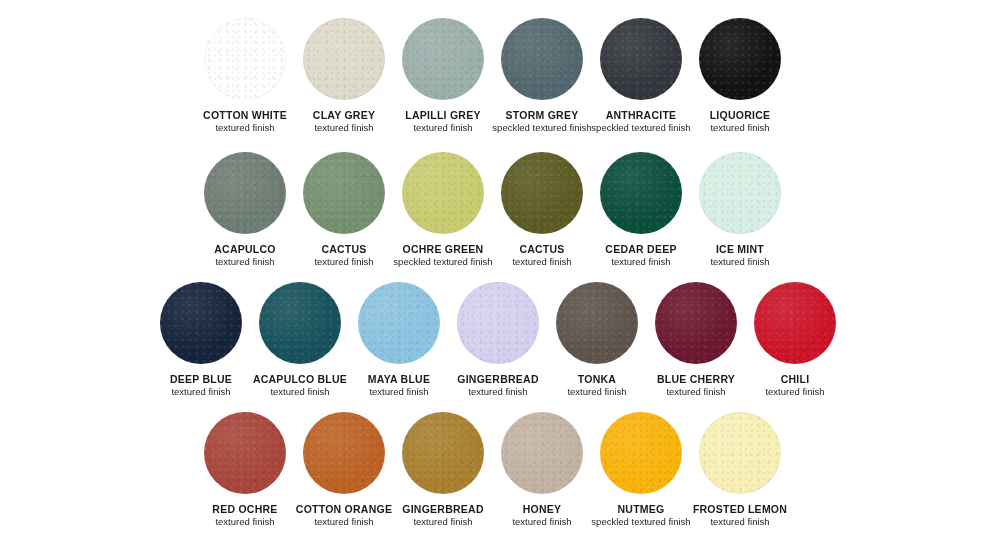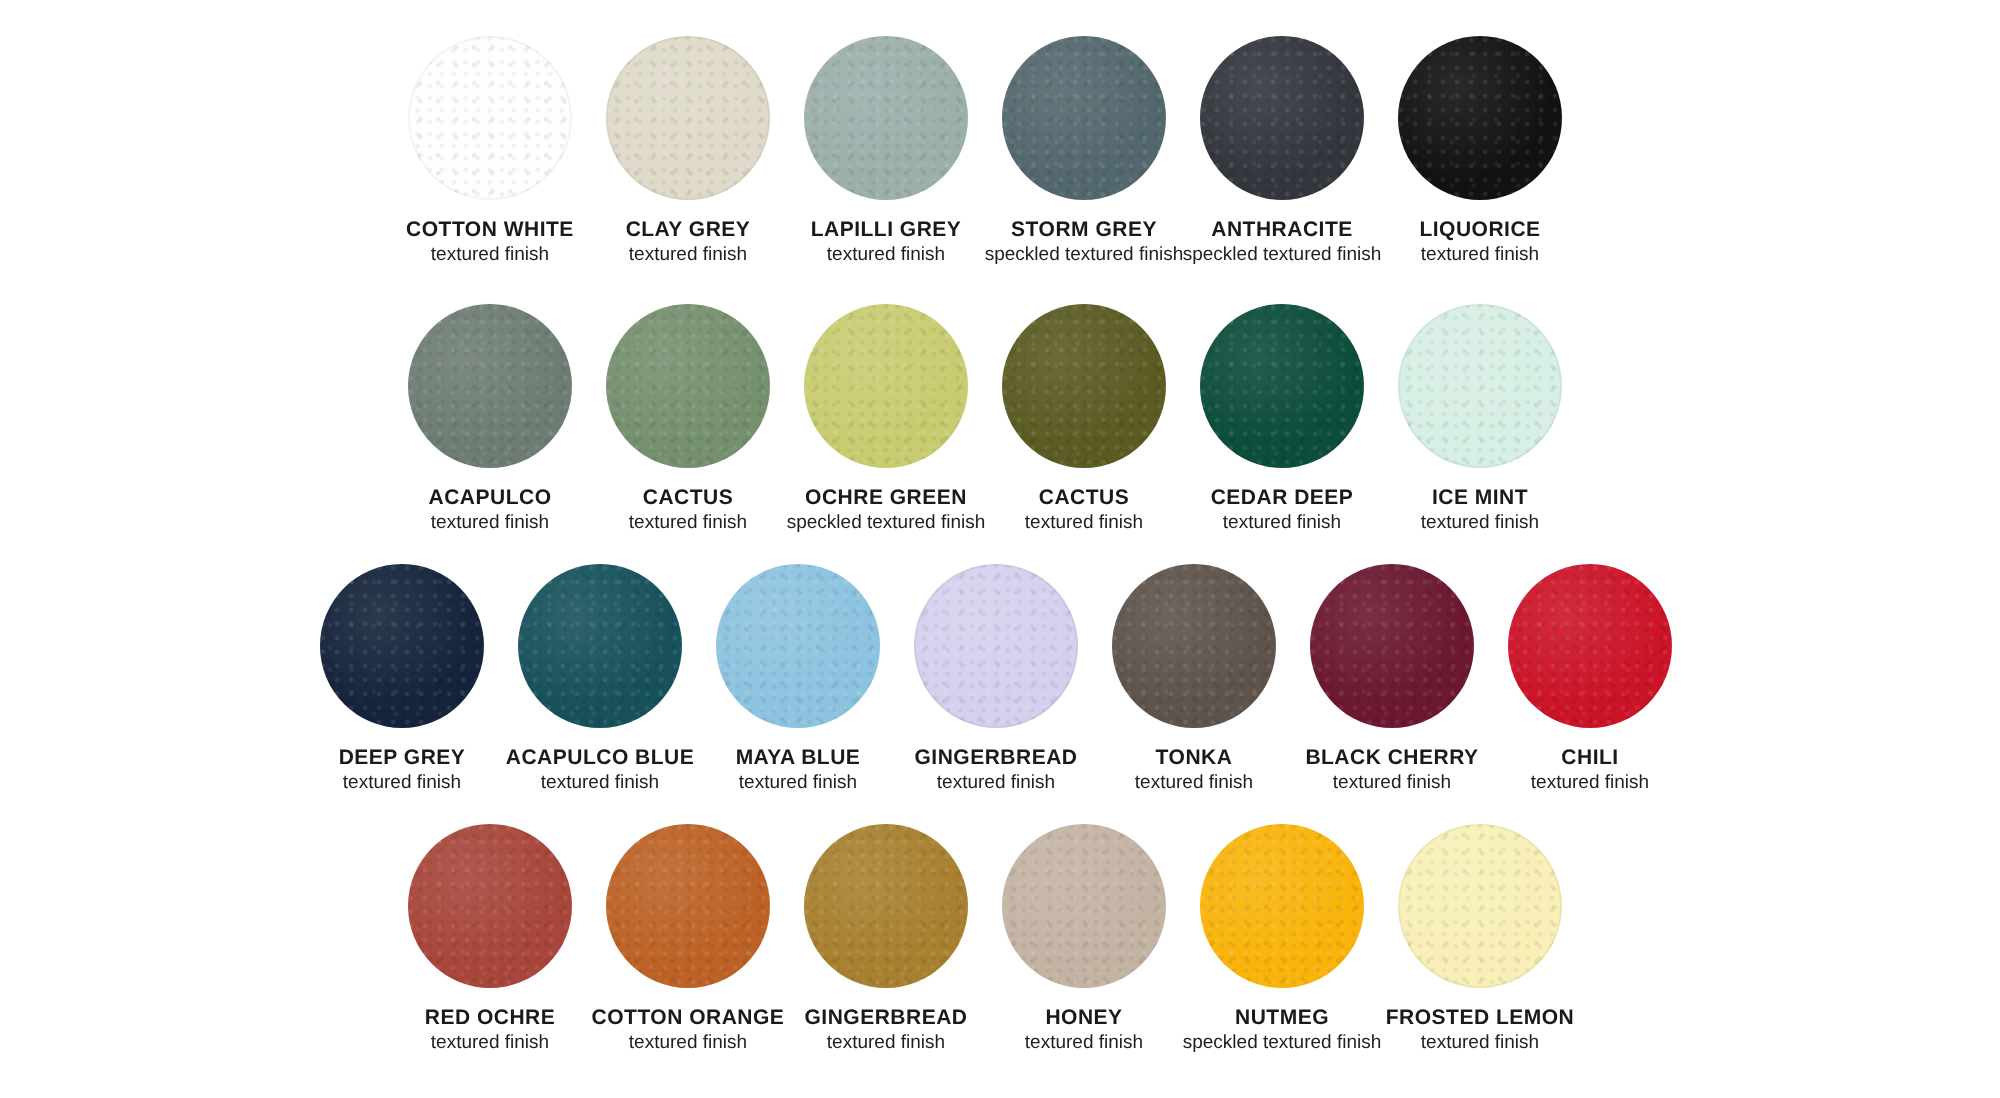--- a/index.html
+++ b/index.html
@@ -169,21 +169,21 @@
       </div>
       <div class="swatch">
         <div class="swatch-disc light-edge" style="background-color: rgb(215, 239, 228);"></div>
         <div class="swatch-name">ICE MINT</div>
         <div class="swatch-finish">textured finish</div>
       </div>
     </div>
     <div class="swatch-row row-2">
       <div class="swatch">
         <div class="swatch-disc" style="background-color: rgb(21, 36, 60);"></div>
-        <div class="swatch-name">DEEP GREY</div>
+        <div class="swatch-name">DEEP BLUE</div>
         <div class="swatch-finish">textured finish</div>
       </div>
       <div class="swatch">
         <div class="swatch-disc" style="background-color: rgb(23, 82, 92);"></div>
         <div class="swatch-name">ACAPULCO BLUE</div>
         <div class="swatch-finish">textured finish</div>
       </div>
       <div class="swatch">
         <div class="swatch-disc" style="background-color: rgb(140, 195, 224);"></div>
         <div class="swatch-name">MAYA BLUE</div>
@@ -194,21 +194,21 @@
         <div class="swatch-name">GINGERBREAD</div>
         <div class="swatch-finish">textured finish</div>
       </div>
       <div class="swatch">
         <div class="swatch-disc" style="background-color: rgb(94, 84, 76);"></div>
         <div class="swatch-name">TONKA</div>
         <div class="swatch-finish">textured finish</div>
       </div>
       <div class="swatch">
         <div class="swatch-disc" style="background-color: rgb(107, 24, 48);"></div>
-        <div class="swatch-name">BLACK CHERRY</div>
+        <div class="swatch-name">BLUE CHERRY</div>
         <div class="swatch-finish">textured finish</div>
       </div>
       <div class="swatch">
         <div class="swatch-disc" style="background-color: rgb(204, 20, 40);"></div>
         <div class="swatch-name">CHILI</div>
         <div class="swatch-finish">textured finish</div>
       </div>
     </div>
     <div class="swatch-row row-3">
       <div class="swatch">

